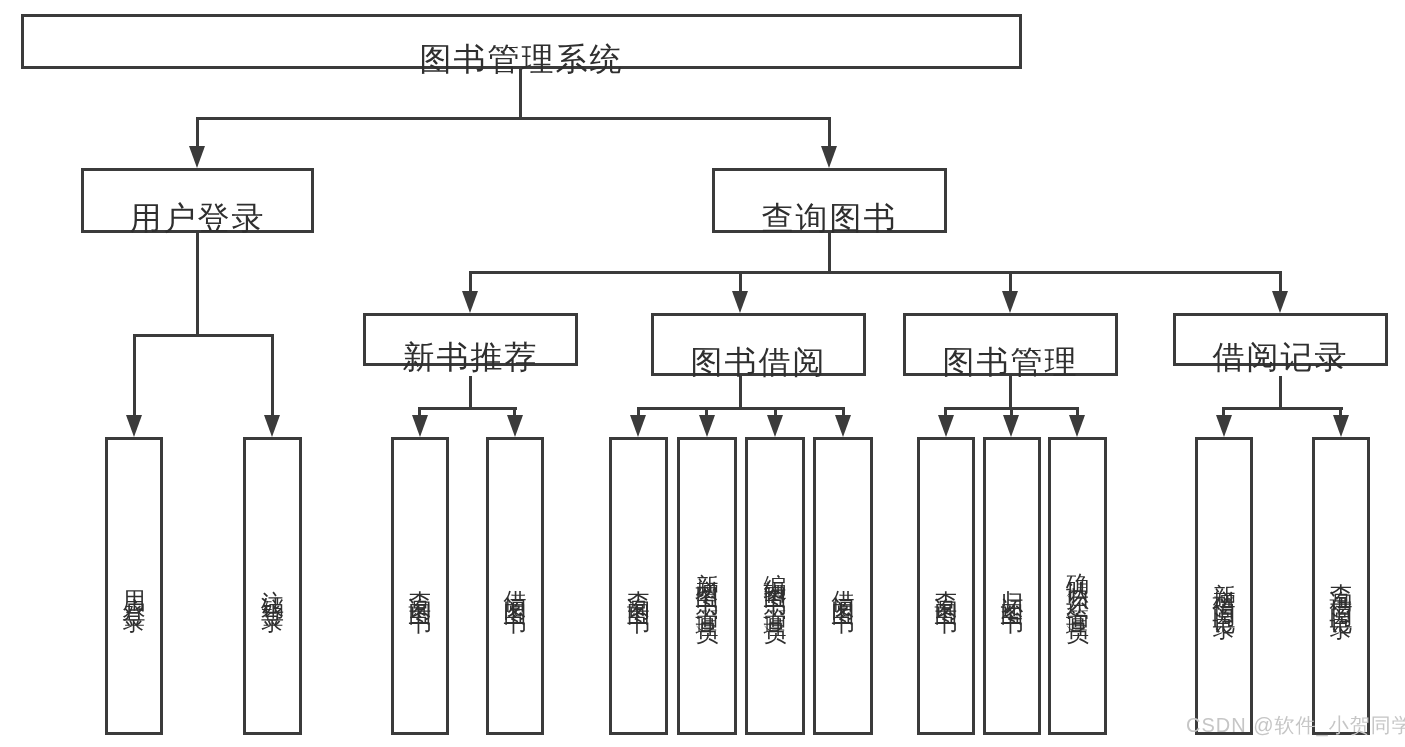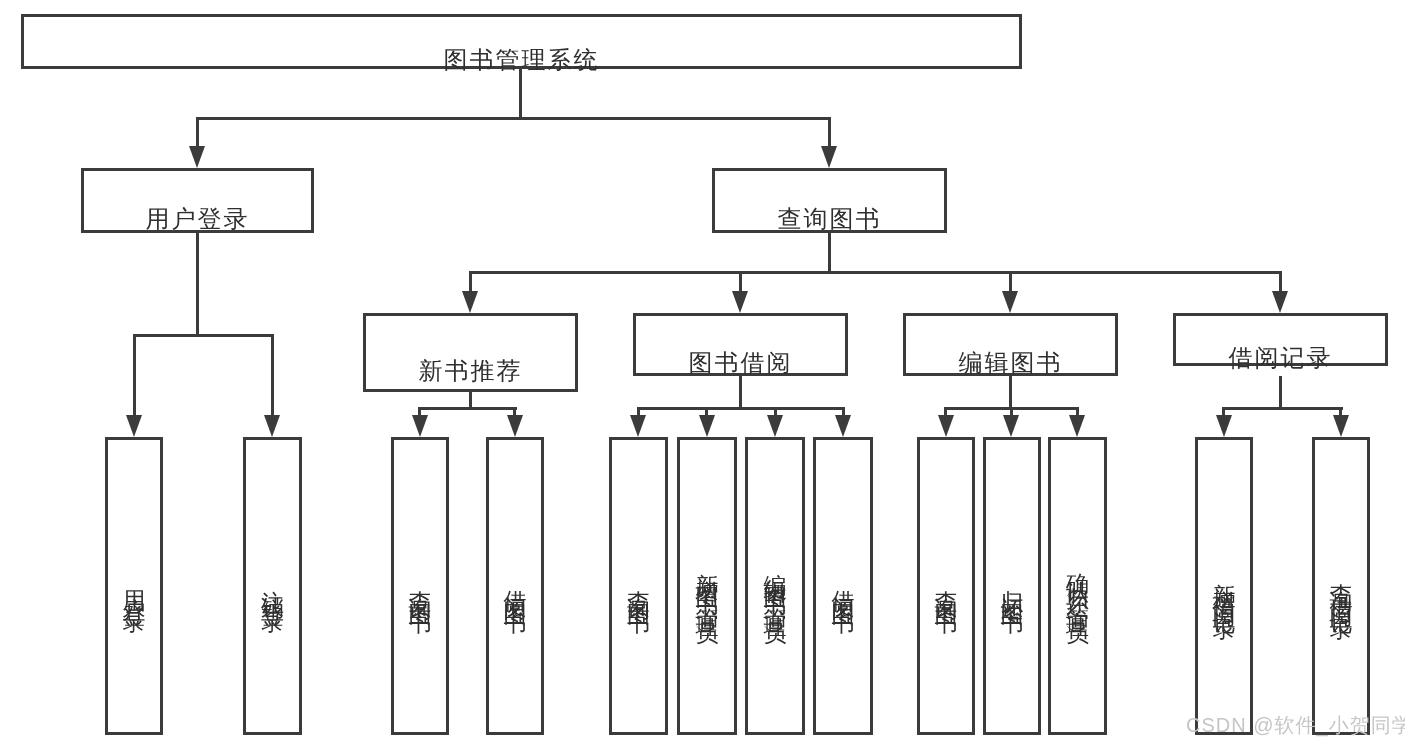--- a/index.html
+++ b/index.html
@@ -13,21 +13,21 @@
   .canvas{
     position:relative;width:1405px;height:747px;background:var(--bg);
     overflow:hidden;font-family:"Liberation Sans",sans-serif;
   }
   .node{
     position:absolute;background:var(--box-bg);
     border:3px solid var(--line);box-sizing:border-box;
     display:flex;align-items:center;justify-content:center;
     color:var(--text);
   }
-  .node.h .lbl{font-size:24px;letter-spacing:2px;white-space:nowrap;margin-top:36px;}
+  .node.h .lbl{font-size:32px;letter-spacing:2px;white-space:nowrap;margin-top:36px;}
   .node.v .lbl{
     writing-mode:vertical-rl;text-orientation:mixed;
     font-size:23px;letter-spacing:7px;line-height:1;white-space:nowrap;
   }
   .hl{position:absolute;height:3px;background:var(--line);}
   .vl{position:absolute;width:3px;background:var(--line);}
   .arrow{
     position:absolute;width:0;height:0;
     border-left:8px solid transparent;border-right:8px solid transparent;
     border-top:22px solid var(--line);
@@ -107,28 +107,28 @@
     <span class="lbl">图书管理系统</span>
   </div>
 
   <div class="node h" style="left:81px;top:168px;width:233px;height:65px">
     <span class="lbl">用户登录</span>
   </div>
   <div class="node h" style="left:712px;top:168px;width:235px;height:65px">
     <span class="lbl">查询图书</span>
   </div>
 
-  <div class="node h" style="left:363px;top:313px;width:215px;height:79px">
+  <div class="node h" style="left:363px;top:313px;width:215px;height:53px">
     <span class="lbl">新书推荐</span>
   </div>
-  <div class="node h" style="left:633px;top:313px;width:215px;height:63px">
+  <div class="node h" style="left:651px;top:313px;width:215px;height:63px">
     <span class="lbl">图书借阅</span>
   </div>
   <div class="node h" style="left:903px;top:313px;width:215px;height:63px">
-    <span class="lbl">编辑图书</span>
+    <span class="lbl">图书管理</span>
   </div>
   <div class="node h" style="left:1173px;top:313px;width:215px;height:53px">
     <span class="lbl">借阅记录</span>
   </div>
 
   <div class="node v" style="left:105px;top:437px;width:58px;height:298px">
     <span class="lbl">用户登录</span>
   </div>
   <div class="node v" style="left:243px;top:437px;width:59px;height:298px">
     <span class="lbl">注销登录</span>

